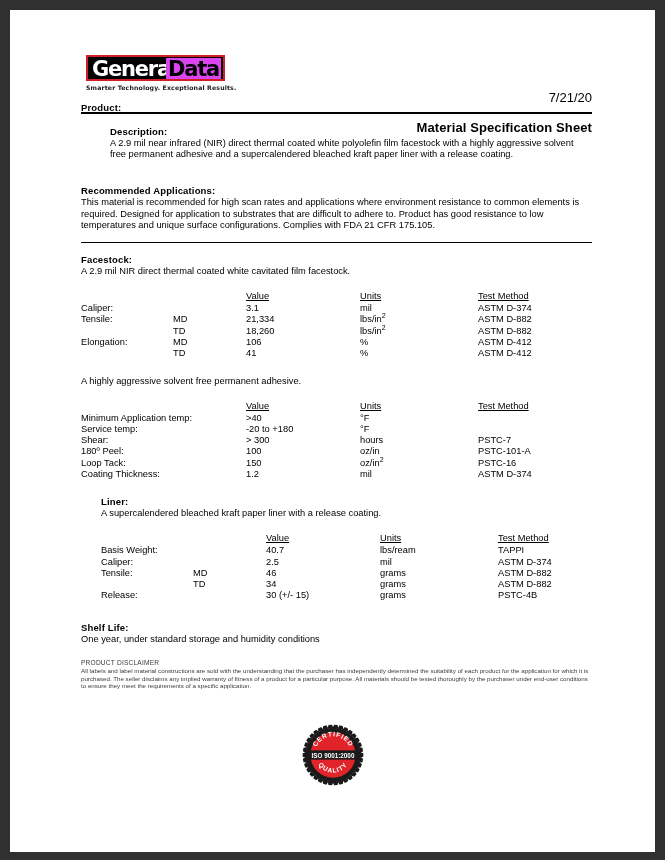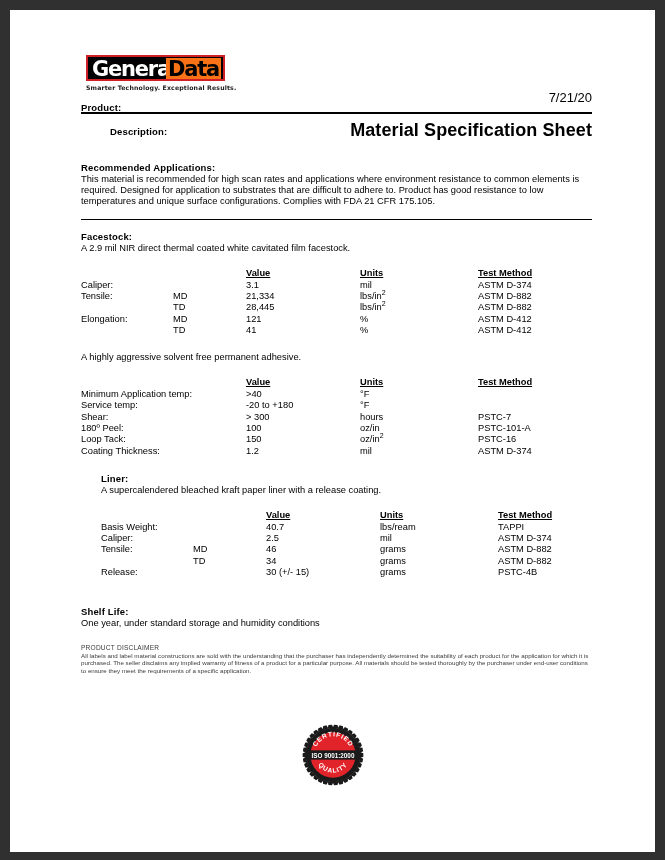--- a/index.html
+++ b/index.html
@@ -63,21 +63,21 @@
     color: #ffffff;
     -webkit-text-stroke: 0px;
     text-shadow:
       -0.6px 0 0 #000, 0.6px 0 0 #000,
       0 -0.6px 0 #000, 0 0.6px 0 #000;
   }
   .logo-data {
     position: absolute;
     right: 2px;
     top: 1px;
-    background: #f97316;
+    background: #d946ef;
     color: #000000;
     font-family: "DejaVu Sans", sans-serif;
     font-weight: bold;
     font-size: 21px;
     line-height: 22px;
     letter-spacing: -1.2px;
     padding: 0 2px 1px 2px;
   }
   .tagline {
     margin-top: 3px;
@@ -100,21 +100,21 @@
     left: 0;
     right: 0;
     top: 102px;
     height: 0;
     border-top: 2.5px solid #000;
   }
   .doc-title {
     position: absolute;
     right: 0;
     top: 110px;
-    font-size: 18px;
+    font-size: 13px;
     font-weight: bold;
     letter-spacing: 0.1px;
     color: #000;
   }
 
   
   .block { position: relative; }
   h2.sec {
     margin: 0;
     font-size: 9.5px;
@@ -143,21 +143,21 @@
   }
   table.spec td, table.spec th {
     padding: 0;
     text-align: left;
     font-weight: normal;
     line-height: 11.3px;
     vertical-align: top;
     white-space: nowrap;
   }
   table.spec th {
-    font-weight: bold;
+    font-weight: normal;
     text-decoration: underline;
     padding-bottom: 0.5px;
   }
   col.c-label { width: 92px; }
   col.c-dir   { width: 73px; }
   col.c-value { width: 114px; }
   col.c-units { width: 118px; }
   col.c-test  { width: auto; }
   sup { font-size: 7px; line-height: 0; vertical-align: super; }
 
@@ -204,20 +204,21 @@
       <div class="rule-thick"></div>
       <div class="doc-title">Material Specification Sheet</div>
     </div>
 
     <div class="block" style="">
       <h2 class="sec">Product:</h2>
     </div>
 
     <div class="block" style="margin-top:13px;margin-left:29px;">
       <h2 class="sec">Description:</h2>
+      <p class="body">A 2.9 mil near infrared (NIR) direct thermal coated white polyolefin film facestock with a highly aggressive solvent free permanent adhesive and a supercalendered bleached kraft paper liner with a release coating.</p>
     </div>
 
     <div class="block" style="margin-top:25px;">
       <h2 class="sec">Recommended Applications:</h2>
       <p class="body">This material is recommended for high scan rates and applications where environment resistance to common elements is required. Designed for application to substrates that are difficult to adhere to. Product has good resistance to low temperatures and unique surface configurations. Complies with FDA 21 CFR 175.105.</p>
     </div>
 
     <div class="rule-thin" style="margin-top:11px;"></div>
 
     <div class="block" style="margin-top:11px;">
@@ -251,28 +252,28 @@
             <tr>
               <td>Tensile:</td>
               <td>MD</td>
               <td>21,334</td>
               <td>lbs/in<sup>2</sup></td>
               <td>ASTM D-882</td>
             </tr>
             <tr>
               <td></td>
               <td>TD</td>
-              <td>28,445</td>
+              <td>18,260</td>
               <td>lbs/in<sup>2</sup></td>
               <td>ASTM D-882</td>
             </tr>
             <tr>
               <td>Elongation:</td>
               <td>MD</td>
-              <td>121</td>
+              <td>106</td>
               <td>%</td>
               <td>ASTM D-412</td>
             </tr>
             <tr>
               <td></td>
               <td>TD</td>
               <td>41</td>
               <td>%</td>
               <td>ASTM D-412</td>
             </tr>
@@ -399,21 +400,21 @@
               <td>Release:</td>
               <td></td>
               <td>30 (+/- 15)</td>
               <td>grams</td>
               <td>PSTC-4B</td>
             </tr>
           </tbody>
       </table>
     </div>
 
-    <div class="block" style="margin-top:28px;">
+    <div class="block" style="margin-top:20px;">
       <h2 class="sec">Shelf Life:</h2>
       <p class="body">One year, under standard storage and humidity conditions</p>
     </div>
 
     <div class="block" style="margin-top:14px;">
       <p class="disc-title">PRODUCT DISCLAIMER</p>
       <p class="disc-body">All labels and label material constructions are sold with the understanding that the purchaser has independently determined the suitability of each product for the application for which it is purchased. The seller disclaims any implied warranty of fitness of a product for a particular purpose. All materials should be tested thoroughly by the purchaser under end-user conditions to ensure they meet the requirements of a specific application.</p>
     </div>
   </div>
 

